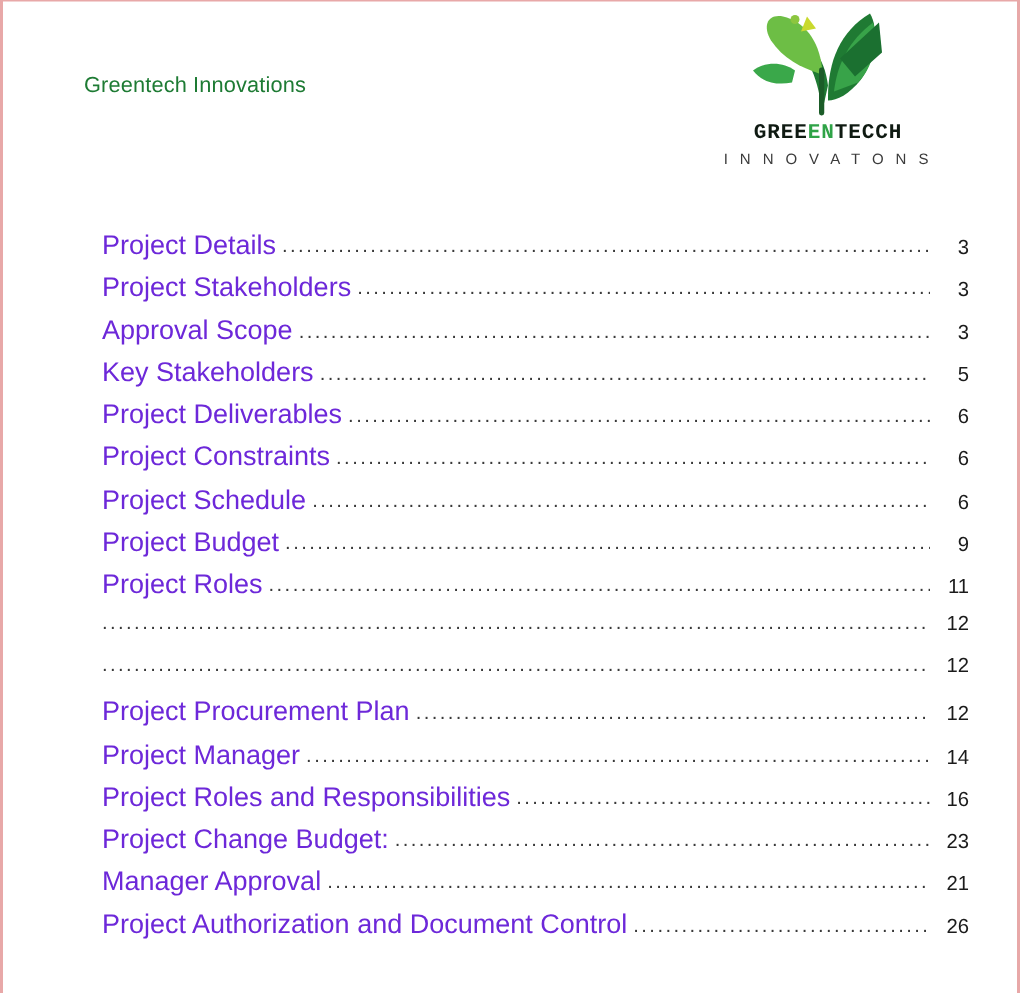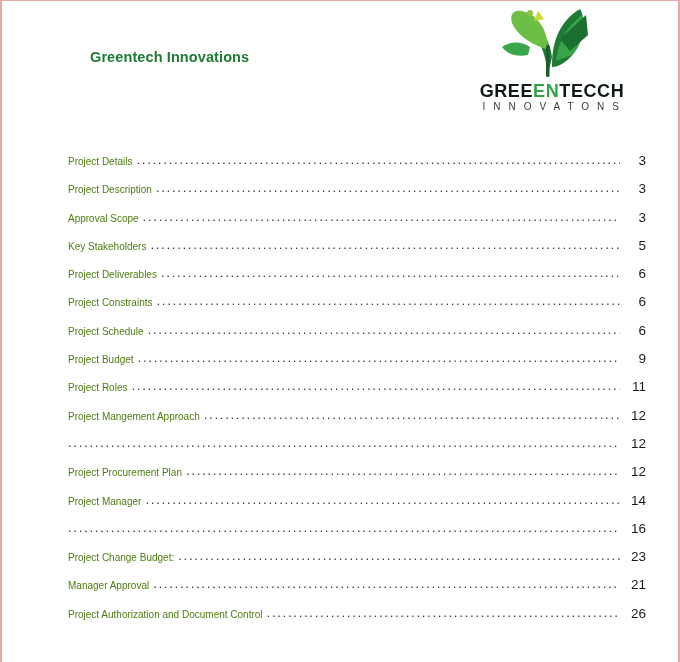--- a/index.html
+++ b/index.html
@@ -29,24 +29,23 @@
   }
   .header {
     position: relative;
     height: 130px;
   }
   .brand-title {
     position: absolute;
     left: 54px;
     top: 48px;
     font-size: 14.5px;
-    font-weight: bold;
+    font-weight: normal;
     color: #1e7b34;
     letter-spacing: 0.1px;
-    margin-left: 34px;
   }
   .logo {
     position: absolute;
     left: 470px;
     top: 4px;
     width: 160px;
     height: 110px;
   }
   .logo-mark {
     position: absolute;
@@ -54,25 +53,26 @@
     top: 0px;
     width: 100px;
     height: 74px;
   }
   .logo-text {
     position: absolute;
     left: 0;
     top: 76px;
     width: 160px;
     text-align: center;
-    font-size: 18px;
+    font-size: 14px;
     font-weight: bold;
     letter-spacing: 0.6px;
     color: #0f1a12;
     white-space: nowrap;
+    font-family: Liberation Mono, monospace;
   }
   .logo-text .accent {
     color: #2fa347;
   }
   .logo-sub {
     position: absolute;
     left: 0;
     top: 96px;
     width: 160px;
     text-align: center;
@@ -88,22 +88,22 @@
     width: 680px;
   }
   .toc-row {
     display: flex;
     align-items: baseline;
     height: 28.3px;
     padding: 0 36px 0 66px;
     box-sizing: border-box;
   }
   .toc-label {
-    font-size: 10px;
-    color: #4d7c0f;
+    font-size: 18px;
+    color: #6d28d9;
     white-space: nowrap;
     padding-right: 4px;
   }
   .toc-leader {
     flex: 1 1 auto;
     overflow: hidden;
     white-space: nowrap;
     font-size: 13.5px;
     color: #3a3a3a;
     letter-spacing: 1.6px;
@@ -146,21 +146,21 @@
     </div>
   </div>
 
   <div class="toc">
       <div class="toc-row">
         <span class="toc-label">Project Details</span>
         <span class="toc-leader">...........................................................................................................................................</span>
         <span class="toc-page">3</span>
       </div>
       <div class="toc-row">
-        <span class="toc-label">Project Description</span>
+        <span class="toc-label">Project Stakeholders</span>
         <span class="toc-leader">...........................................................................................................................................</span>
         <span class="toc-page">3</span>
       </div>
       <div class="toc-row">
         <span class="toc-label">Approval Scope</span>
         <span class="toc-leader">...........................................................................................................................................</span>
         <span class="toc-page">3</span>
       </div>
       <div class="toc-row">
         <span class="toc-label">Key Stakeholders</span>
@@ -186,39 +186,39 @@
         <span class="toc-label">Project Budget</span>
         <span class="toc-leader">...........................................................................................................................................</span>
         <span class="toc-page">9</span>
       </div>
       <div class="toc-row">
         <span class="toc-label">Project Roles</span>
         <span class="toc-leader">...........................................................................................................................................</span>
         <span class="toc-page">11</span>
       </div>
       <div class="toc-row">
-        <span class="toc-label">Project Mangement Approach</span>
         <span class="toc-leader">...........................................................................................................................................</span>
         <span class="toc-page">12</span>
       </div>
       <div class="toc-row">
         <span class="toc-leader">...........................................................................................................................................</span>
         <span class="toc-page">12</span>
       </div>
       <div class="toc-row">
         <span class="toc-label">Project Procurement Plan</span>
         <span class="toc-leader">...........................................................................................................................................</span>
         <span class="toc-page">12</span>
       </div>
       <div class="toc-row">
         <span class="toc-label">Project Manager</span>
         <span class="toc-leader">...........................................................................................................................................</span>
         <span class="toc-page">14</span>
       </div>
       <div class="toc-row">
+        <span class="toc-label">Project Roles and Responsibilities</span>
         <span class="toc-leader">...........................................................................................................................................</span>
         <span class="toc-page">16</span>
       </div>
       <div class="toc-row">
         <span class="toc-label">Project Change Budget:</span>
         <span class="toc-leader">...........................................................................................................................................</span>
         <span class="toc-page">23</span>
       </div>
       <div class="toc-row">
         <span class="toc-label">Manager Approval</span>

